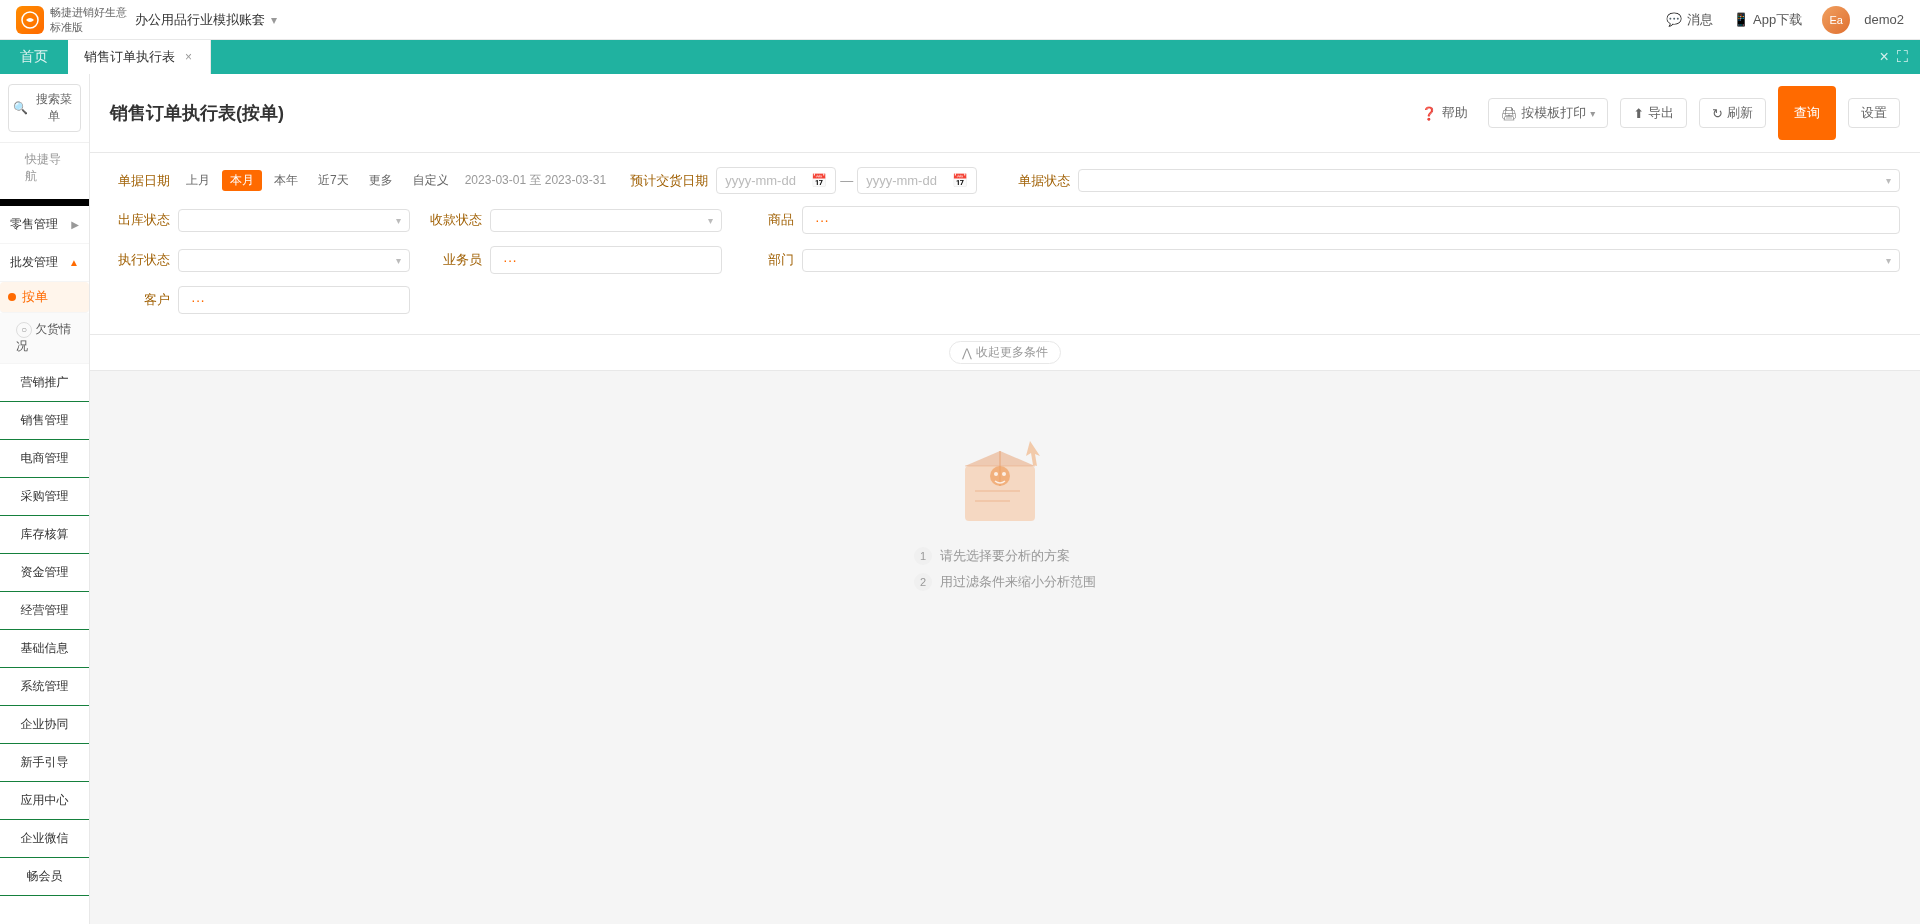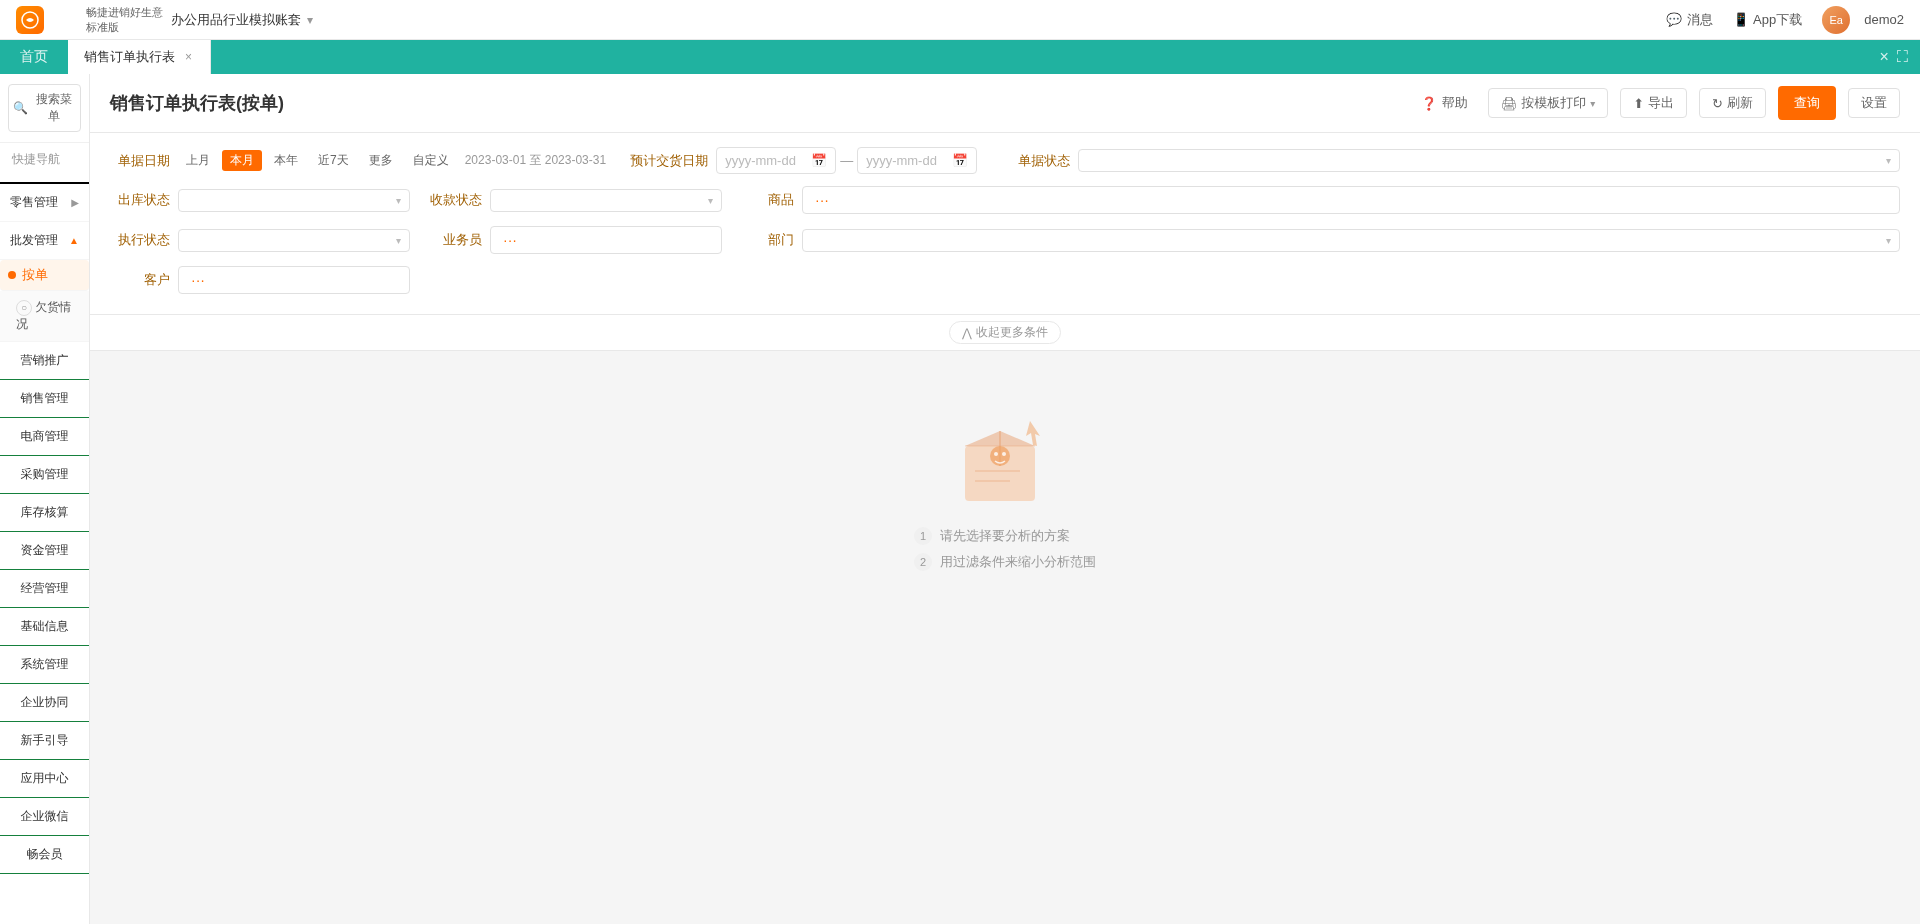--- a/index.html
+++ b/index.html
@@ -35,21 +35,20 @@
       align-items: center;
       justify-content: center;
       color: white;
       font-size: 10px;
       font-weight: bold;
     }
     .logo-text {
       font-size: 11px;
       color: #666;
       line-height: 1.3;
-      margin-left: 36px;
     }
     .top-header-breadcrumb {
       font-size: 13px;
       color: #333;
       display: flex;
       align-items: center;
       gap: 6px;
     }
     .breadcrumb-arrow {
       color: #999;
@@ -228,21 +227,21 @@
       gap: 4px;
       font-size: 13px;
       color: #666;
       cursor: pointer;
       padding: 4px 8px;
       border-radius: 4px;
     }
     .page-action-btn.primary {
       background: #ff6a00;
       color: white;
-      padding: 8px 16px;
+      padding: 18px 16px;
       border-radius: 4px;
     }
     .page-action-btn.secondary {
       border: 1px solid #e0e0e0;
       padding: 5px 12px;
     }
 
     
     .filter-panel {
       background: #fff;
@@ -436,22 +435,22 @@
       flex-shrink: 0;
     }
 
     .content-body {
       flex: 1;
       overflow-y: auto;
       background: #f5f5f5;
     }
 
     .quick-nav {
-      padding: 8px 12px;
-      border-bottom: 2px solid #000000;
+      padding: 8px 25px;
+      border-bottom: 7px solid #000000;
     }
     .quick-nav-label {
       font-size: 12px;
       color: #999;
       margin-bottom: 6px;
     }
   </style>
 </head>
 <body>
 

